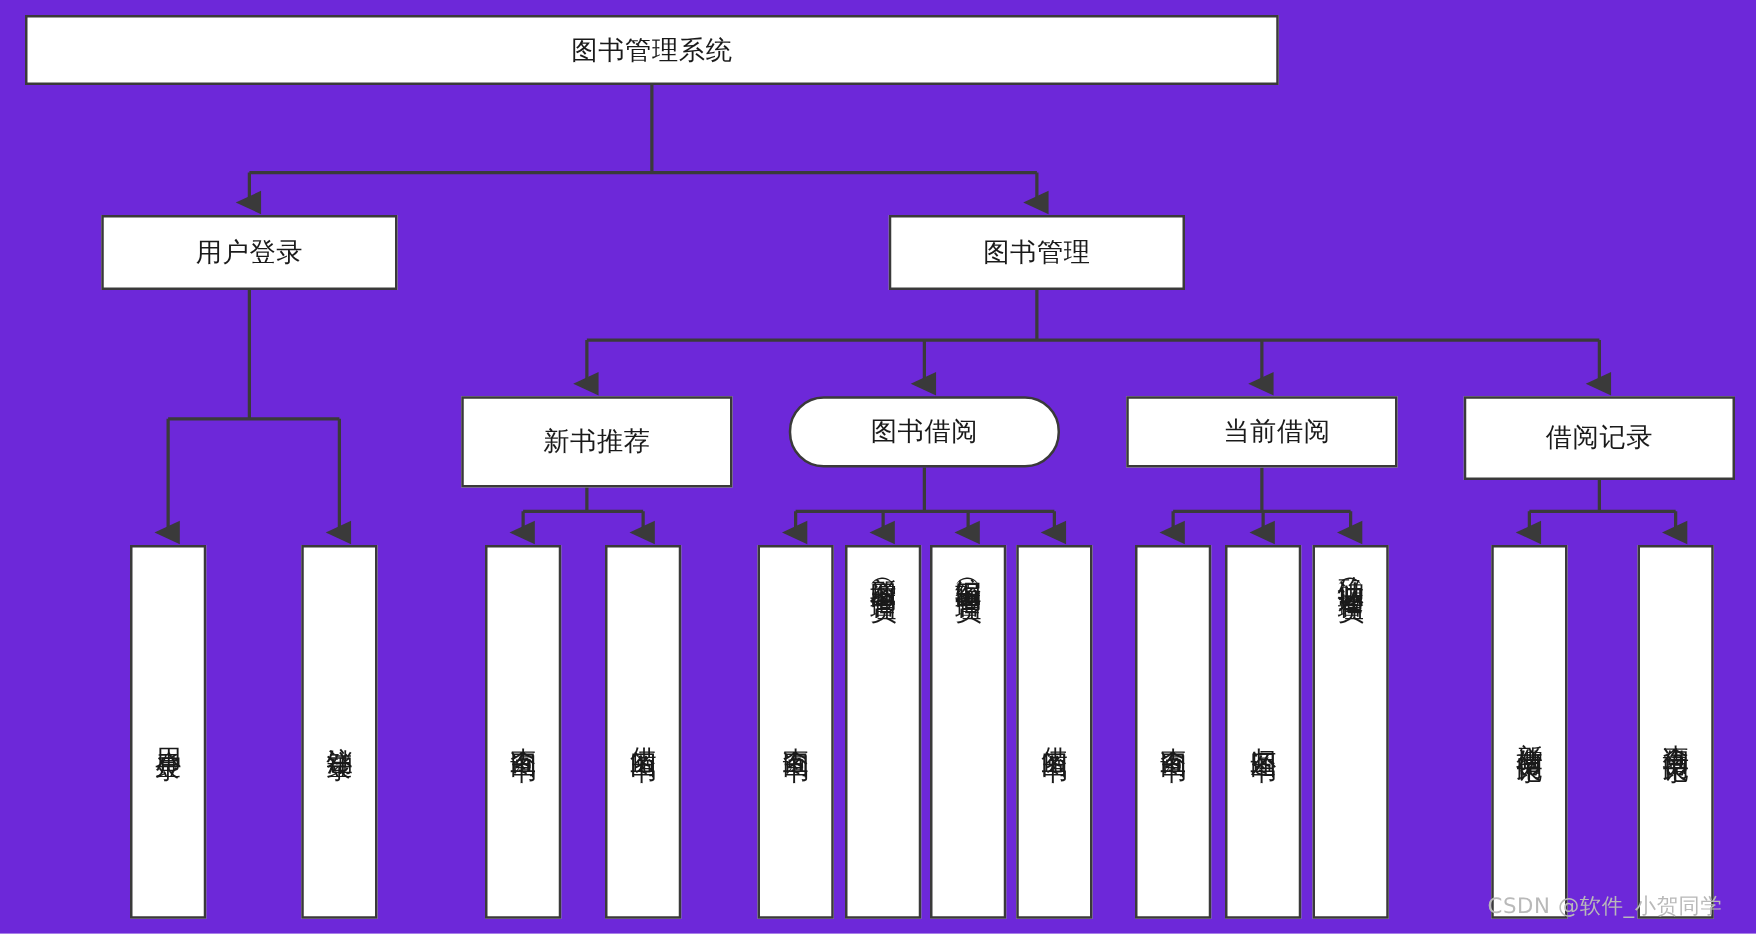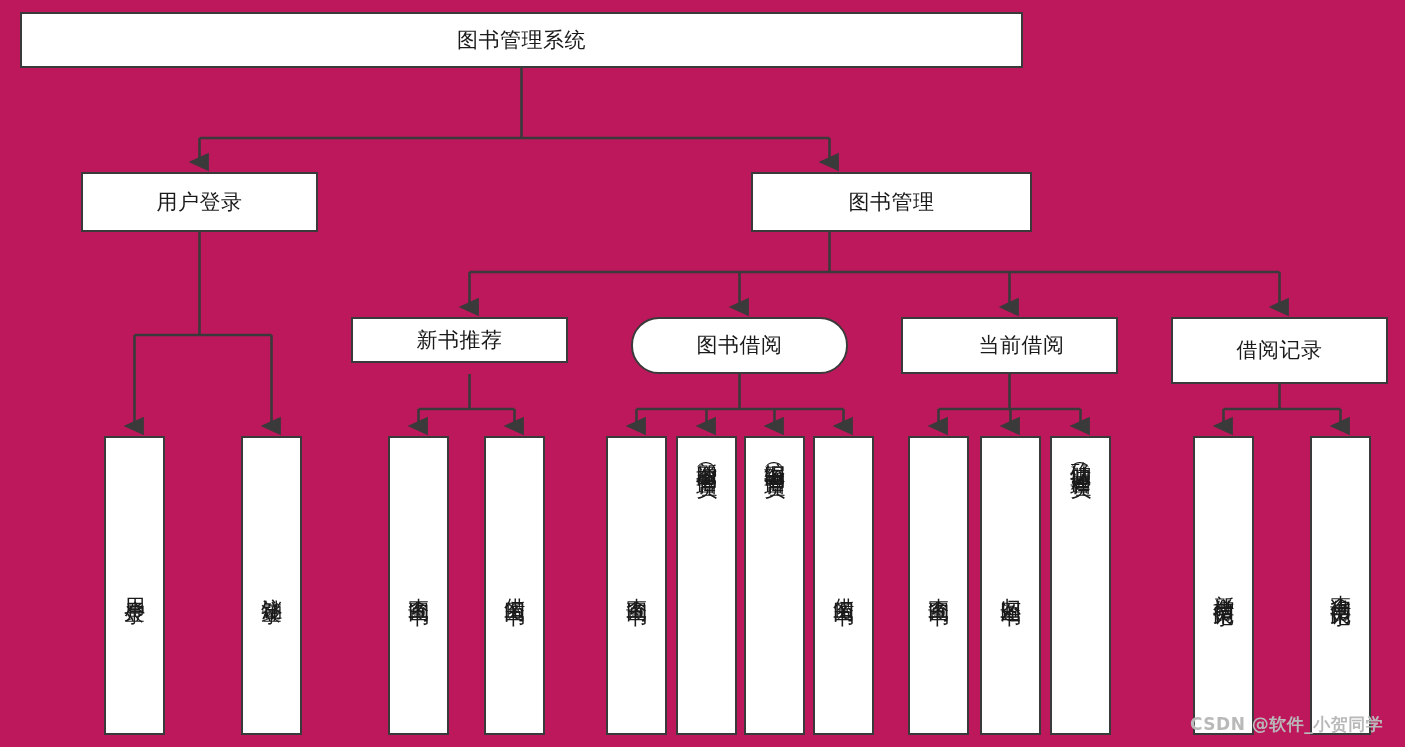--- a/index.html
+++ b/index.html
@@ -7,21 +7,21 @@
     padding: 0;
     background: #ffffff;
   }
   body {
     font-family: "DejaVu Sans", "Liberation Sans", sans-serif;
   }
   #canvas {
     position: relative;
     width: 1405px;
     height: 747px;
-    background: #be185d;
+    background: #6d28d9;
     overflow: hidden;
   }
   #edges {
     position: absolute;
     left: 0;
     top: 0;
     width: 1405px;
     height: 747px;
     pointer-events: none;
   }
@@ -60,21 +60,20 @@
   }
   .watermark {
     position: absolute;
     left: 1190px;
     top: 713px;
     font-size: 17px;
     color: #b9b9b9;
     letter-spacing: 0.5px;
     white-space: nowrap;
     user-select: none;
-    font-weight: bold;
   }
 </style>
 </head>
 <body>
 
 <div id="canvas">
 
   <svg id="edges" viewBox="0 0 1405 747" xmlns="http://www.w3.org/2000/svg">
     <defs>
       <marker id="arrow" markerWidth="9" markerHeight="9" refX="4.2" refY="4.2" orient="auto" markerUnits="strokeWidth">
@@ -125,25 +124,25 @@
     </g>
   </svg>
 
   <div class="node" id="n-root" style="left: 20px; top: 12px; width: 1003px; height: 56px;">
     <span class="label">图书管理系统</span>
   </div>
 
   <div class="node" id="n-l2-0" style="left: 81px; top: 172px; width: 237px; height: 60px;">
     <span class="label">用户登录</span>
   </div>
-  <div class="node" id="n-l2-1" style="left: 711px; top: 172px; width: 281px; height: 60px; margin-left: 40px;">
+  <div class="node" id="n-l2-1" style="left: 711px; top: 172px; width: 237px; height: 60px;">
     <span class="label">图书管理</span>
   </div>
 
-  <div class="node" id="n-l3-0" style="left: 351px; top: 317px; width: 217px; height: 46px;">
+  <div class="node" id="n-l3-0" style="left: 369px; top: 317px; width: 217px; height: 73px;">
     <span class="label">新书推荐</span>
   </div>
   <div class="node" id="n-l3-1" style="left: 631px; top: 317px; width: 217px; height: 57px; border-radius: 28px;">
     <span class="label">图书借阅</span>
   </div>
   <div class="node" id="n-l3-2" style="left: 901px; top: 317px; width: 217px; height: 57px; padding-left: 24px;">
     <span class="label">当前借阅</span>
   </div>
   <div class="node" id="n-l3-3" style="left: 1171px; top: 317px; width: 217px; height: 67px;">
     <span class="label">借阅记录</span>

